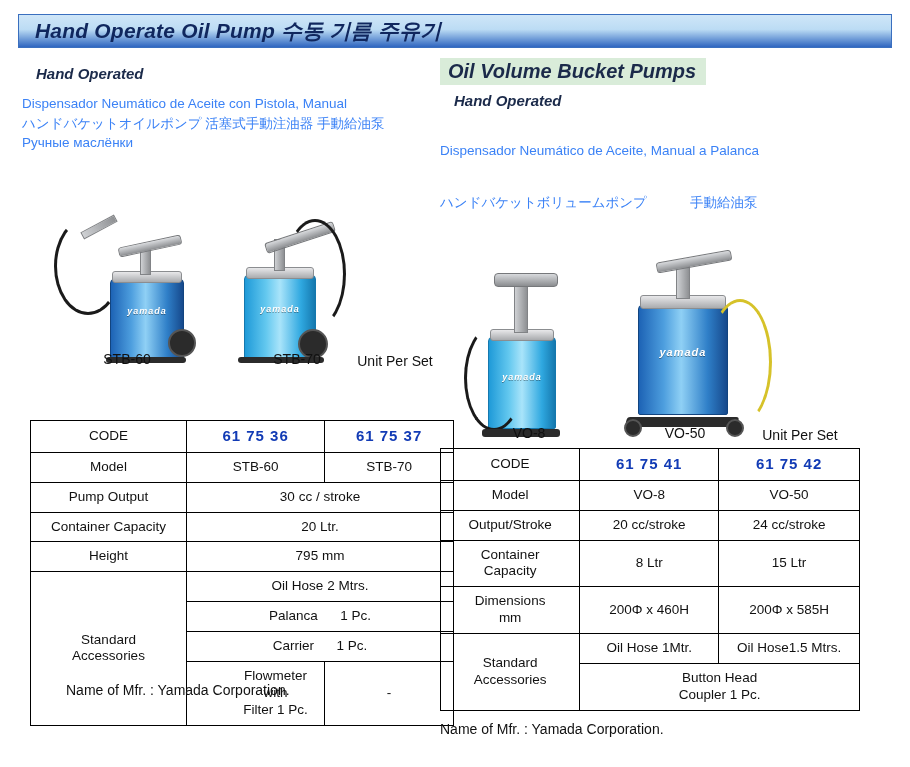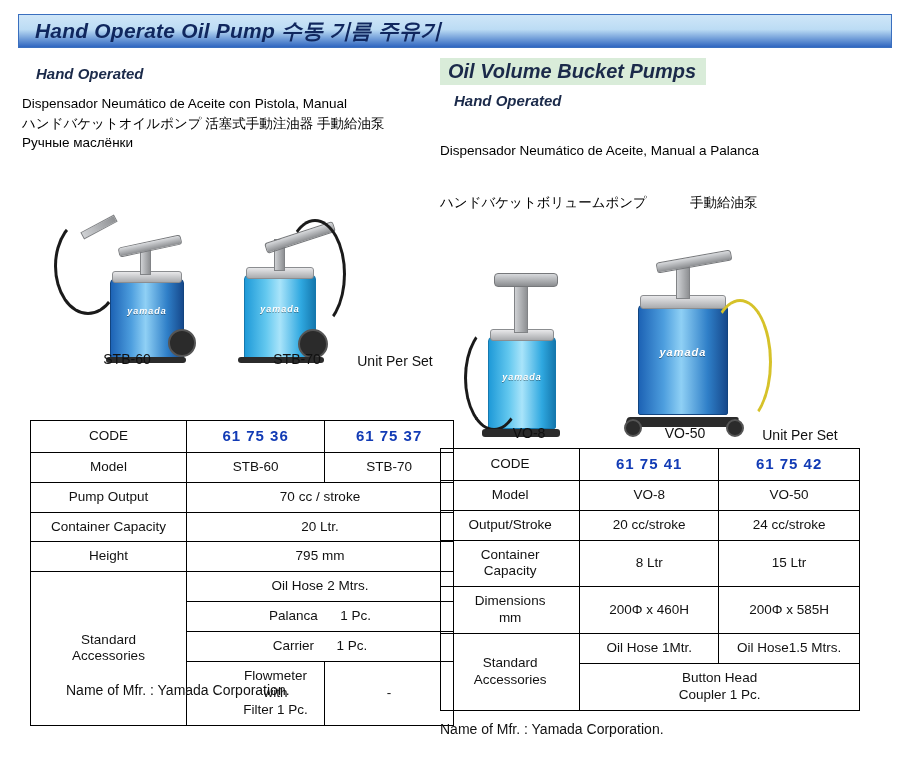--- a/index.html
+++ b/index.html
@@ -61,21 +61,21 @@
     font-size: 15px;
     font-style: italic;
     font-weight: bold;
     color: #1b2a4a;
     margin: 7px 0 0 14px;
   }
   .desc {
     margin-top: 12px;
     font-size: 13.5px;
     line-height: 1.45;
-    color: #000000;
+    color: #3b82f6;
   }
   .desc div { white-space: nowrap; }
   .desc .two-col {
     display: flex;
     margin-top: 32px;
   }
   .desc .two-col .a { width: 250px; }
 
   
   .photos {
@@ -253,21 +253,21 @@
       <td class="code-val" style="width:133px;">61 75 36</td>
       <td class="code-val" style="width:133px;">61 75 37</td>
     </tr>
     <tr>
       <td>Model</td>
       <td>STB-60</td>
       <td>STB-70</td>
     </tr>
     <tr>
       <td>Pump Output</td>
-      <td colspan="2">70 cc / stroke</td>
+      <td colspan="2">30 cc / stroke</td>
     </tr>
     <tr>
       <td>Container Capacity</td>
       <td colspan="2">20 Ltr.</td>
     </tr>
     <tr>
       <td>Height</td>
       <td colspan="2">795 mm</td>
     </tr>
     <tr>

